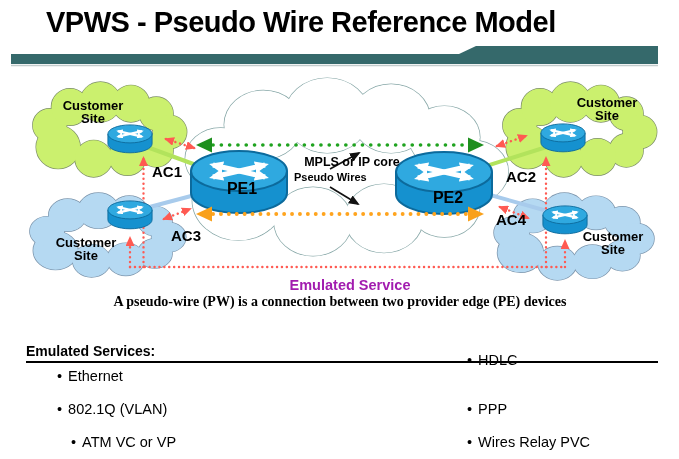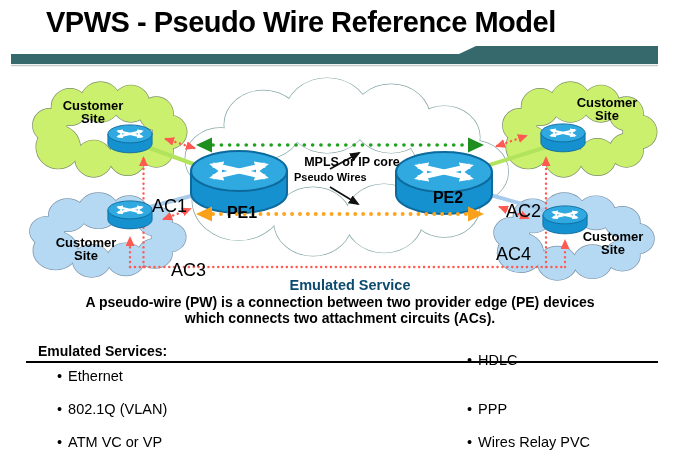--- a/index.html
+++ b/index.html
@@ -7,27 +7,27 @@
     position:relative;width:658px;height:459px;background:#ffffff;
     font-family:"Liberation Sans", sans-serif;color:#000;overflow:hidden;
   }
   .abs{position:absolute;}
   .title{
     left:46px;top:6px;font-size:29px;font-weight:bold;letter-spacing:-0.5px;white-space:nowrap;
   }
   .cs-label{
     width:86px;text-align:center;font-weight:bold;font-size:13px;line-height:13px;
   }
-  .ac-label{font-weight:normal;font-size:18px;white-space:nowrap;margin-top:33px;}
+  .ac-label{font-weight:bold;font-size:15px;white-space:nowrap;}
   .core-label{left:291px;top:119px;width:122px;text-align:center;font-weight:bold;font-size:12.5px;margin-top:36px;}
   .pw-label{left:294px;top:171px;width:106px;text-align:left;font-weight:bold;font-size:11px;}
   .pe-label{width:62px;text-align:center;font-weight:bold;font-size:16px;}
-  .emu-label{left:40px;top:277px;width:620px;text-align:center;font-weight:bold;font-size:14.5px;color:#0c4a6e;}
-  .desc{left:20px;top:294px;width:640px;text-align:center;font-weight:bold;font-size:14px;line-height:16px;}
-  .svc-heading{left:26px;top:343px;font-weight:bold;font-size:14px;margin-left:12px;}
+  .emu-label{left:40px;top:277px;width:620px;text-align:center;font-weight:bold;font-size:14.5px;color:#a21caf;}
+  .desc{left:20px;top:294px;width:640px;text-align:center;font-weight:bold;font-size:14px;line-height:16px;font-family:Liberation Serif, serif;}
+  .svc-heading{left:26px;top:343px;font-weight:bold;font-size:14px;}
   .svc-rule{left:26px;top:361px;width:653px;height:2px;background:#000;}
   .svc-row{font-size:14.5px;font-weight:normal;white-space:nowrap;}
   .svc-row .blt{margin-right:6px;}
   svg{position:absolute;left:0;top:0;}
 </style>
 </head>
 <body>
 
 <div class="slide">
 
@@ -155,45 +155,44 @@
   <div class="abs title">VPWS - Pseudo Wire Reference Model</div>
 
   <div class="abs cs-label" style="left:50px;top:99px;">Customer Site</div>
   <div class="abs cs-label" style="left:564px;top:96px;">Customer Site</div>
   <div class="abs cs-label" style="left:43px;top:236px;">Customer Site</div>
   <div class="abs cs-label" style="left:570px;top:230px;">Customer Site</div>
 
   <div class="abs core-label">MPLS or IP core</div>
   <div class="abs pw-label">Pseudo Wires</div>
 
-  <div class="abs pe-label" style="left:211px;top:204px;">PE1</div>
+  <div class="abs pe-label" style="left:211px;top:180px;">PE1</div>
   <div class="abs pe-label" style="left:417px;top:189px;">PE2</div>
 
   <div class="abs ac-label" style="left:152px;top:163px;">AC1</div>
   <div class="abs ac-label" style="left:506px;top:168px;">AC2</div>
   <div class="abs ac-label" style="left:171px;top:227px;">AC3</div>
   <div class="abs ac-label" style="left:496px;top:211px;">AC4</div>
 
   <div class="abs emu-label">Emulated Service</div>
 
   <div class="abs desc">
     <div>A pseudo-wire (PW) is a connection between two provider edge (PE) devices</div>
-    <div>which connects two attachment circuits (ACs).</div>
   </div>
 
   <div class="abs svc-heading">Emulated Services:</div>
   <div class="abs svc-rule"></div>
 
   <div class="abs svc-row" style="left:57px;top:368px;">
     <span class="blt">•</span><span>Ethernet</span>
   </div>
   <div class="abs svc-row" style="left:57px;top:401px;">
     <span class="blt">•</span><span>802.1Q (VLAN)</span>
   </div>
-  <div class="abs svc-row" style="left:57px;top:434px;">
+  <div class="abs svc-row" style="left:71px;top:434px;">
     <span class="blt">•</span><span>ATM VC or VP</span>
   </div>
   <div class="abs svc-row" style="left:467px;top:352px;">
     <span class="blt">•</span><span>HDLC</span>
   </div>
   <div class="abs svc-row" style="left:467px;top:401px;">
     <span class="blt">•</span><span>PPP</span>
   </div>
   <div class="abs svc-row" style="left:467px;top:434px;">
     <span class="blt">•</span><span>Wires Relay PVC</span>

